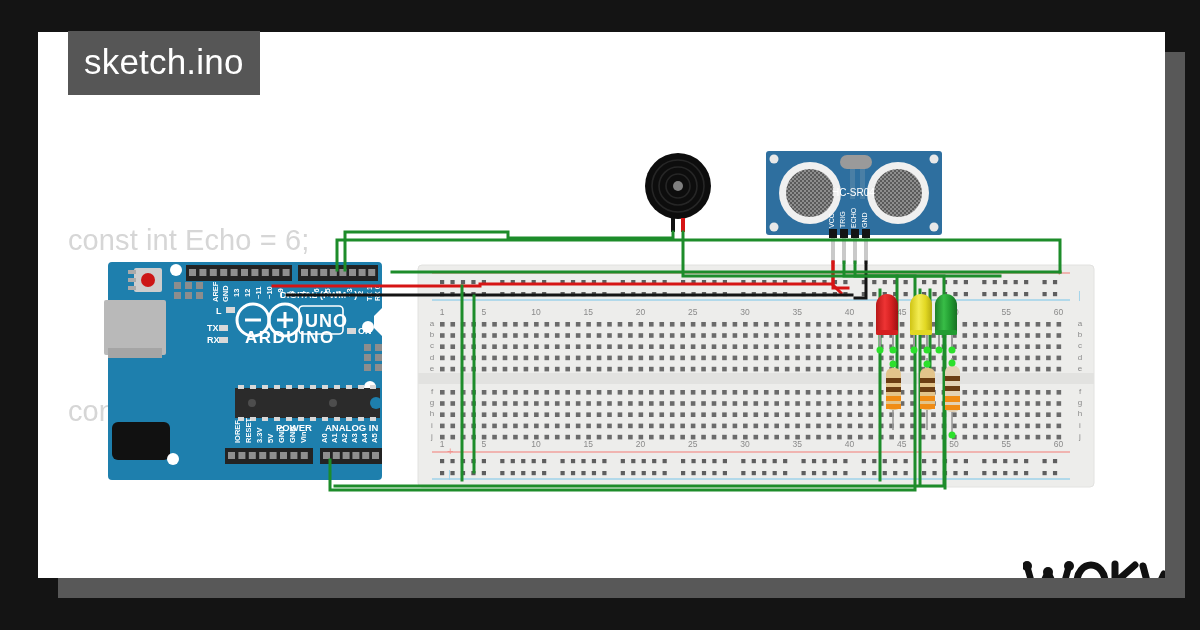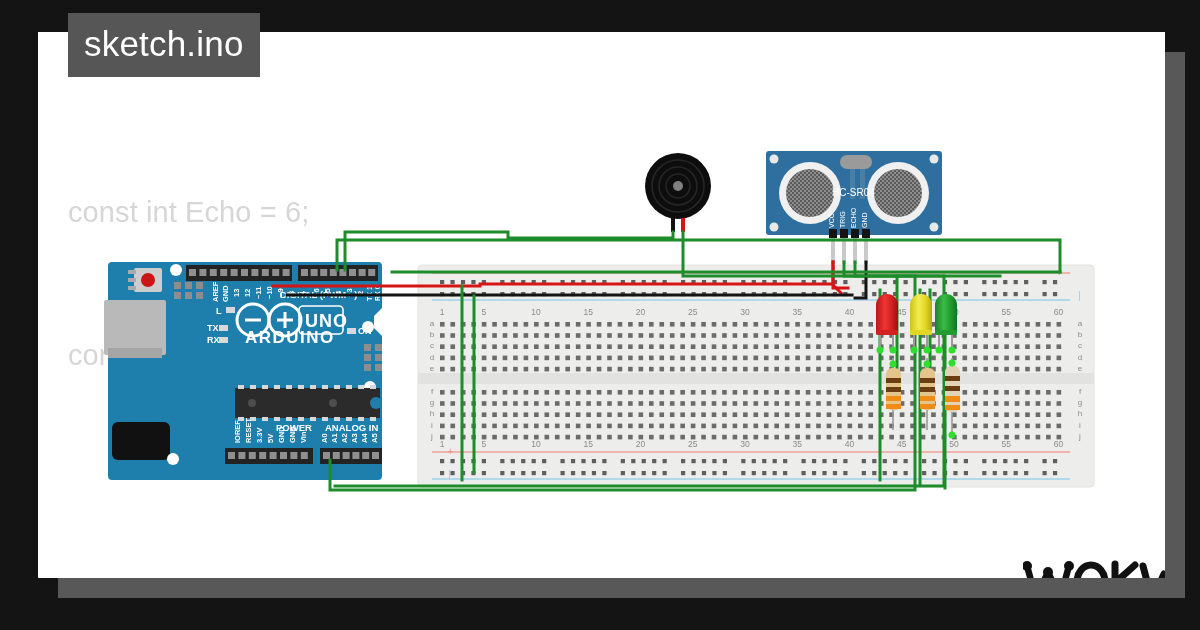--- a/index.html
+++ b/index.html
@@ -27,25 +27,25 @@
   
   #code {
     position: absolute; left: 30px; top: 62px;
     color: #d6d6d6;
     font-family: "Liberation Sans", sans-serif;
     font-size: 29px;
     line-height: 47.5px;
     white-space: pre;
     letter-spacing: 0.1px;
   }
-  #code .ln { display: block; height: 47.5px; }
+  #code .ln { display: block; height: 47.5px; margin-top: 28px; }
 
   
   #title-chip {
-    position: absolute; left: 68px; top: 13px;
+    position: absolute; left: 68px; top: 31px;
     background: #565656;
     color: #ffffff;
     font-size: 35px;
     line-height: 1;
     padding: 13px 16px 16px 16px;
     letter-spacing: 0.2px;
   }
 
   
   #circuit { position: absolute; left: 0; top: 0; width: 1200px; height: 630px; }

